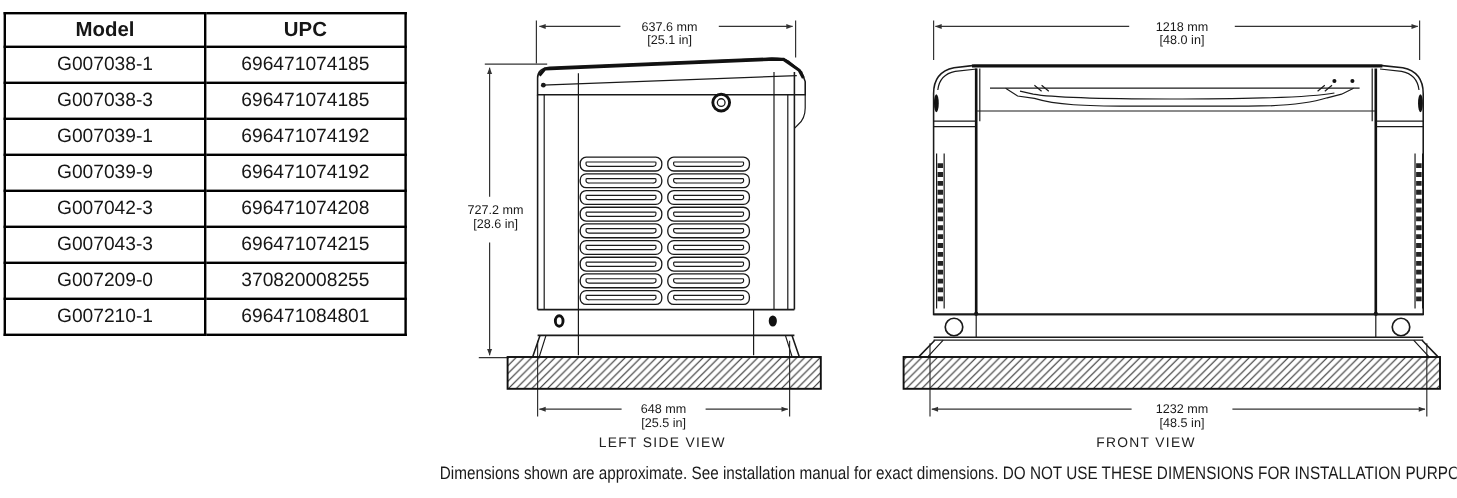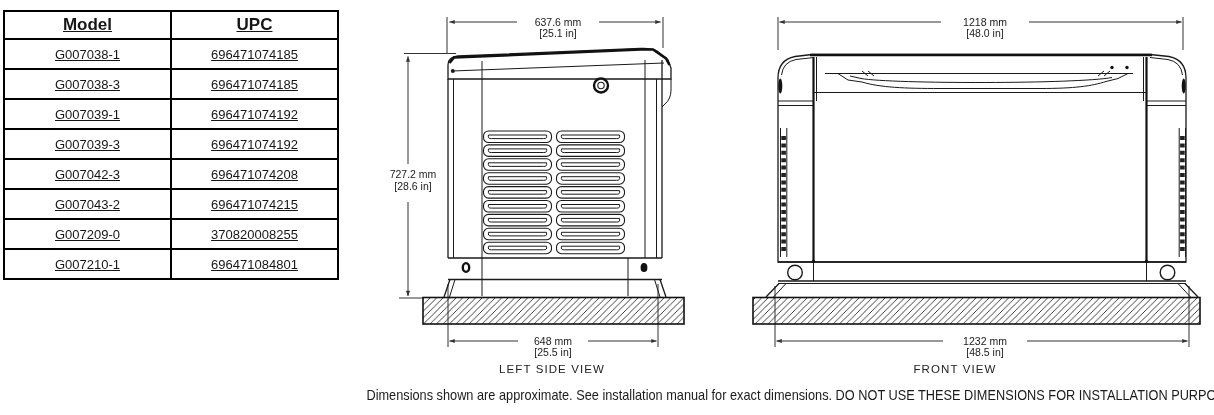--- a/index.html
+++ b/index.html
@@ -3,23 +3,23 @@
 <meta charset="utf-8">
 <style>
   html,body{margin:0;padding:0;background:#ffffff;}
   #page{position:relative;width:1214px;height:415px;background:#fff;overflow:hidden;
         font-family:"Liberation Sans",sans-serif;color:#161616;}
 
   
   #spec-table{position:absolute;left:3px;top:10px;width:336px;border-collapse:collapse;}
   #spec-table th,#spec-table td{
       border:2px solid #000;text-align:center;vertical-align:middle;
-      width:50%;padding:0;color:#161616;text-decoration:underline;}
+      width:50%;padding:0;color:#161616;}
   #spec-table th{height:26px;font-size:17px;font-weight:bold;}
-  #spec-table td{height:28px;font-size:13px;font-weight:400;}
+  #spec-table td{height:28px;font-size:16px;font-weight:400;}
 
   
   .drawing{position:absolute;}
   svg text{fill:#1a1a1a;}
   .dim{font-family:"Liberation Sans",sans-serif;font-size:10.5px;text-anchor:middle;}
   .viewlabel{font-family:"Liberation Sans",sans-serif;font-size:11.5px;letter-spacing:1.1px;
              text-anchor:middle;fill:#222;}
   .thin{stroke:#1a1a1a;stroke-width:1;fill:none;}
   .med{stroke:#1a1a1a;stroke-width:1.3;fill:none;}
   .heavy{stroke:#111;stroke-width:2.6;fill:none;}
@@ -49,29 +49,29 @@
         </tr>
       <tr>
         <td>G007038-3</td>
         <td>696471074185</td>
         </tr>
       <tr>
         <td>G007039-1</td>
         <td>696471074192</td>
         </tr>
       <tr>
-        <td>G007039-3</td>
+        <td>G007039-9</td>
         <td>696471074192</td>
         </tr>
       <tr>
         <td>G007042-3</td>
         <td>696471074208</td>
         </tr>
       <tr>
-        <td>G007043-2</td>
+        <td>G007043-3</td>
         <td>696471074215</td>
         </tr>
       <tr>
         <td>G007209-0</td>
         <td>370820008255</td>
         </tr>
       <tr>
         <td>G007210-1</td>
         <td>696471084801</td>
         </tr>

